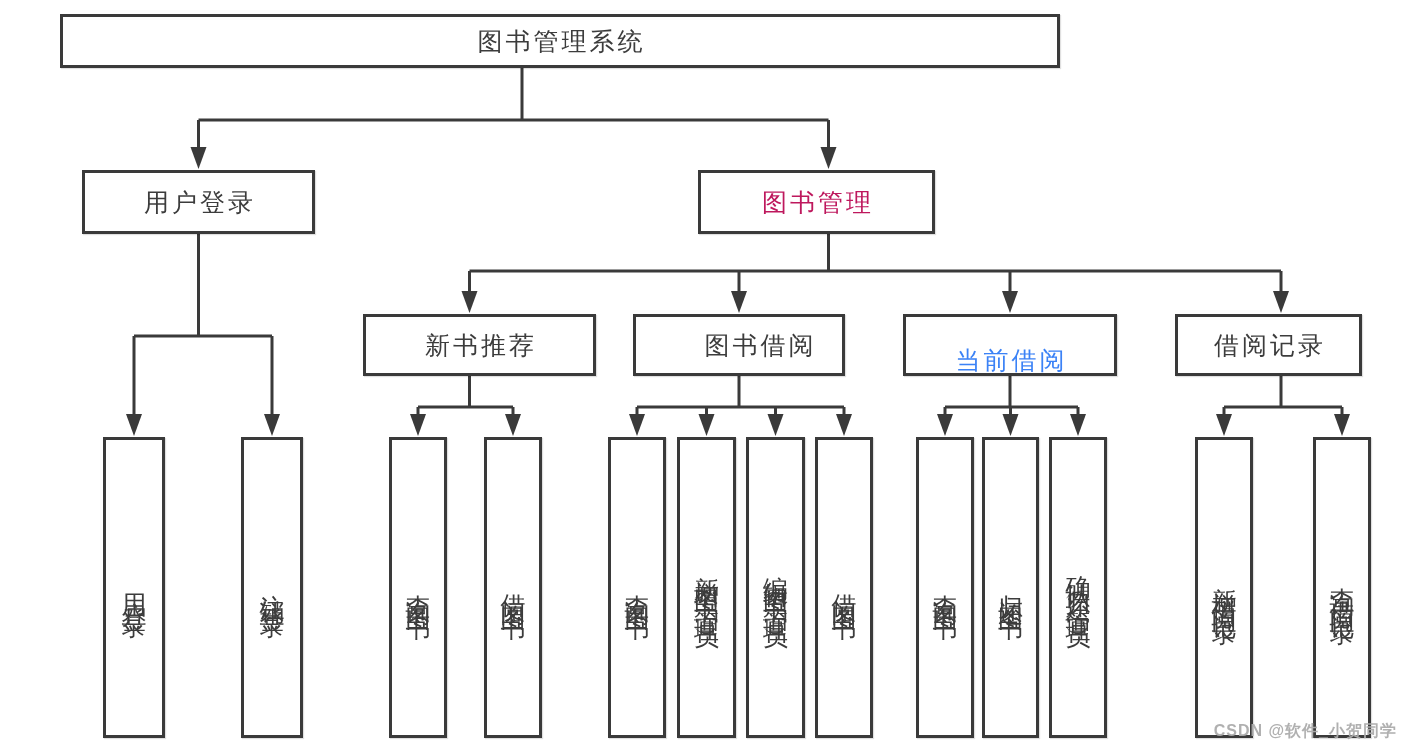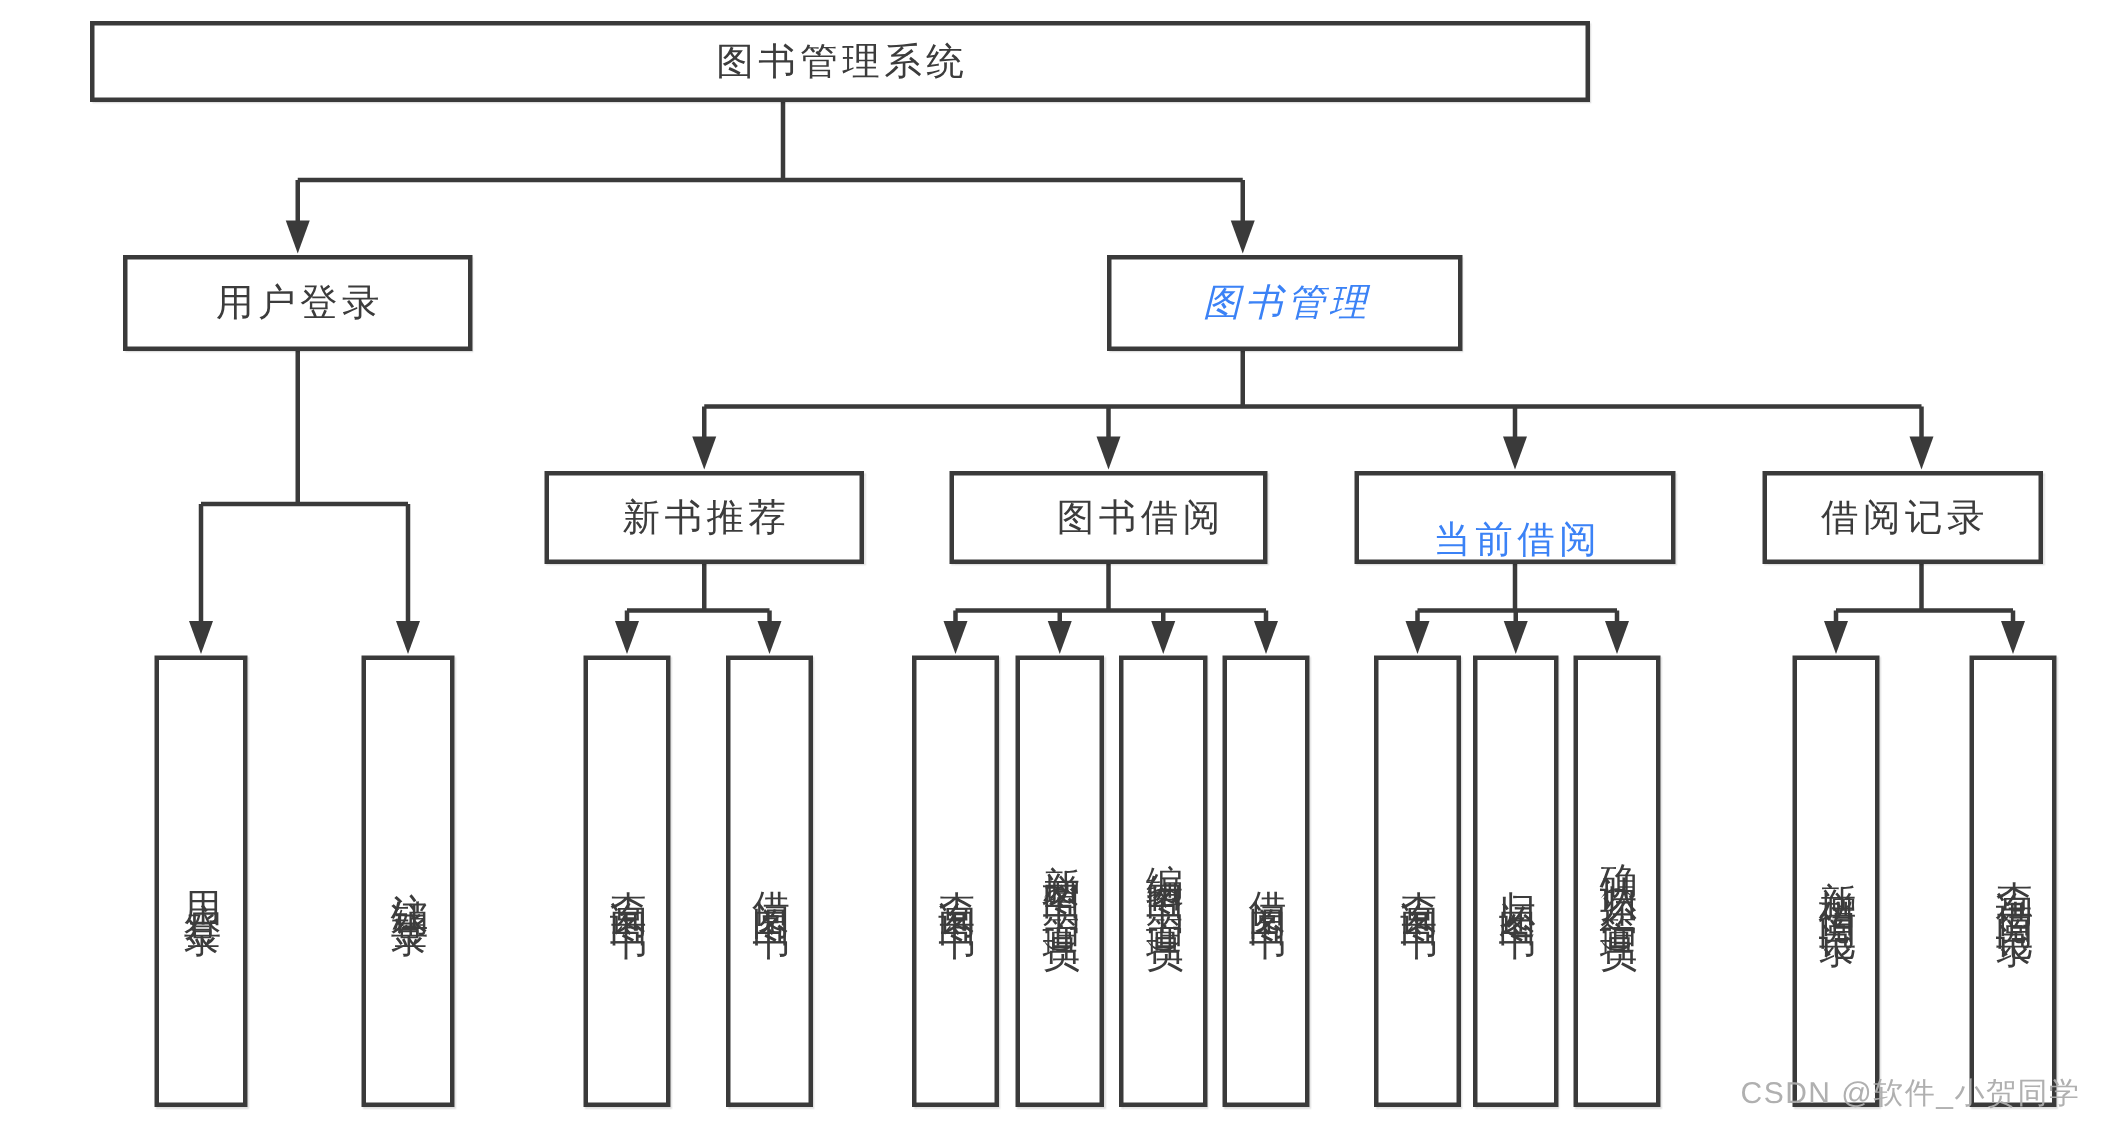--- a/index.html
+++ b/index.html
@@ -33,26 +33,27 @@
     letter-spacing: 3px;
     text-indent: 3px; 
   }
   .node.vertical span {
     writing-mode: vertical-rl;
     letter-spacing: 7px;
     text-indent: 0;
   }
   #watermark {
     position: absolute;
-    right: 18px; bottom: 5px;
-    font-size: 20px;
+    right: 8px; bottom: 5px;
+    font-size: 16px;
     letter-spacing: 1px;
     color: rgba(172, 172, 172, 0.95);
     z-index: 10;
     pointer-events: none;
+    font-weight: bold;
   }
 </style>
 </head>
 <body>
 
 <div id="canvas">
   <svg id="edges" xmlns="http://www.w3.org/2000/svg" viewBox="0 0 1405 747">
       <g>
         <path d="M522 68V120M198.5 120H828.5M198.5 120V151M828.5 120V151" fill="none" stroke="#3a3a3a" stroke-width="3"></path>
         <polygon points="190.5,147 206.5,147 198.5,169" fill="#3a3a3a"></polygon>
@@ -94,24 +95,24 @@
         <polygon points="1334,414 1350,414 1342,436" fill="#3a3a3a"></polygon>
       </g>
     </svg>
   <div id="nodes">
       <div class="node" style="left: 22px; top: 14px; width: 1000px; height: 54px; border-color: rgb(58, 58, 58); color: rgb(60, 60, 60); margin-left: 38px;">
         <span>图书管理系统</span>
       </div>
       <div class="node" style="left: 82px; top: 170px; width: 233px; height: 64px; border-color: rgb(58, 58, 58); color: rgb(60, 60, 60);">
         <span>用户登录</span>
       </div>
-      <div class="node" style="left: 738px; top: 170px; width: 237px; height: 64px; border-color: rgb(58, 58, 58); color: #3b82f6; font-style: italic;">
+      <div class="node" style="left: 698px; top: 170px; width: 237px; height: 64px; border-color: rgb(58, 58, 58); color: #be185d;">
         <span>图书管理</span>
       </div>
-      <div class="node" style="left: 363px; top: 314px; width: 213px; height: 62px; border-color: rgb(58, 58, 58); color: rgb(60, 60, 60);">
+      <div class="node" style="left: 363px; top: 314px; width: 233px; height: 62px; border-color: rgb(58, 58, 58); color: rgb(60, 60, 60);">
         <span>新书推荐</span>
       </div>
       <div class="node" style="left: 633px; top: 314px; width: 212px; height: 62px; border-color: rgb(58, 58, 58); color: rgb(60, 60, 60); padding-left: 40px;">
         <span>图书借阅</span>
       </div>
       <div class="node" style="left: 903px; top: 314px; width: 214px; height: 62px; border-color: rgb(58, 58, 58); color: #3b82f6; align-items: flex-end;">
         <span>当前借阅</span>
       </div>
       <div class="node" style="left: 1175px; top: 314px; width: 187px; height: 62px; border-color: rgb(58, 58, 58); color: rgb(60, 60, 60);">
         <span>借阅记录</span>

